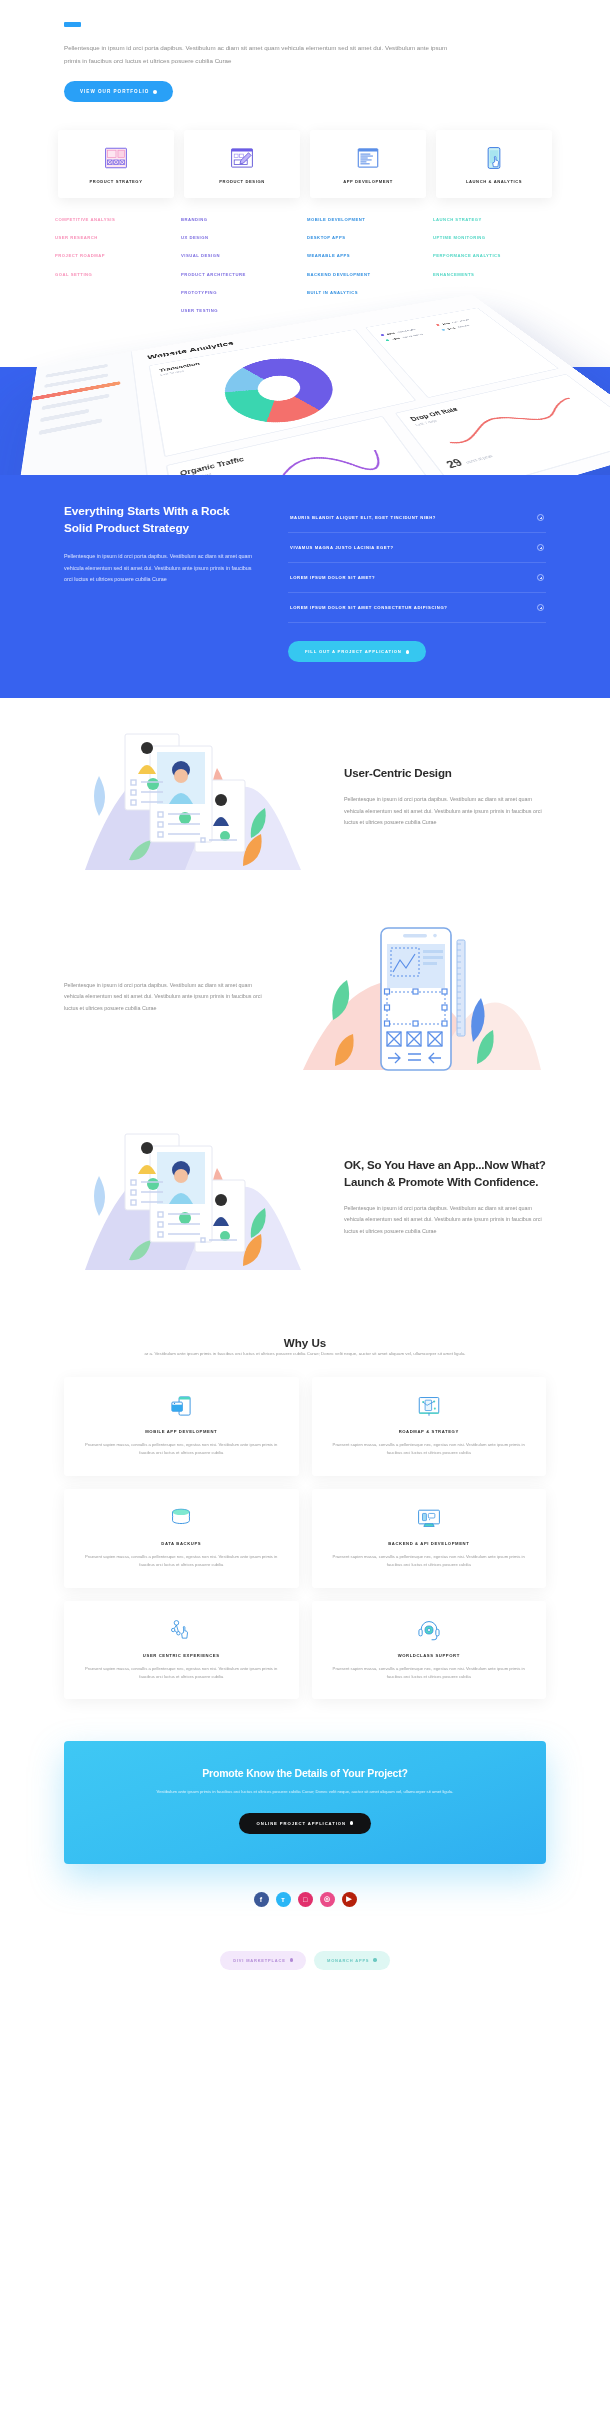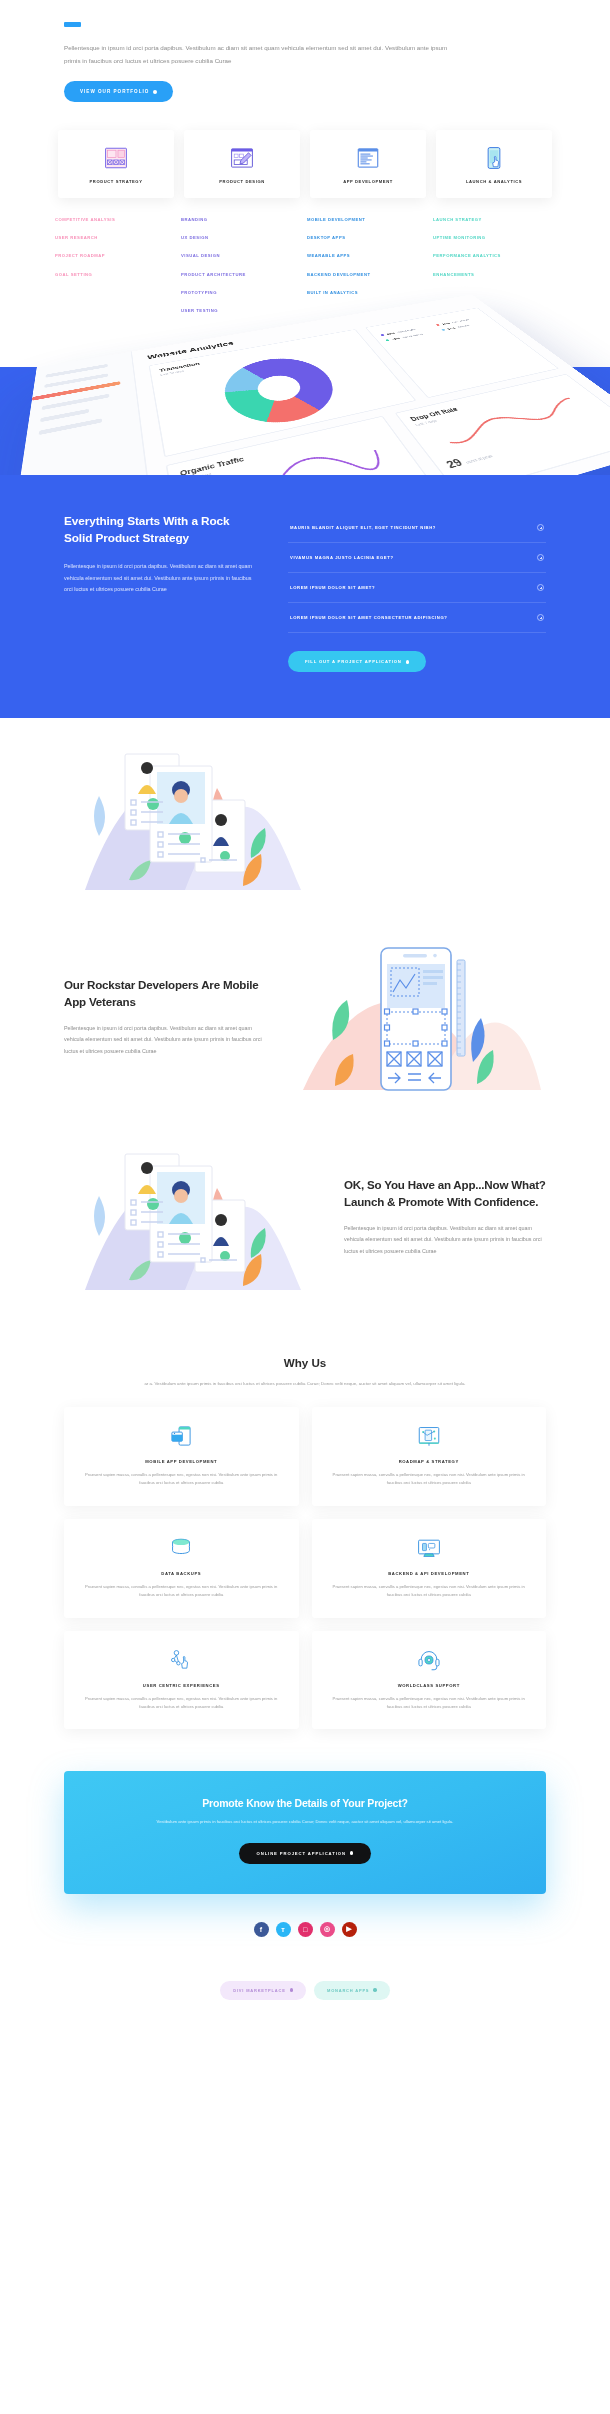--- a/index.html
+++ b/index.html
@@ -93,21 +93,21 @@
   .legend { display: grid; grid-template-columns: 1fr 1fr; gap: 5px 8px; padding-top: 8px; }
   .lg { display: flex; align-items: center; gap: 3px; }
   .lg .sw { width: 3px; height: 3px; border-radius: 50%; }
   .lg .t { font-size: 3.6px; color: #8a90a0; }
   .lg .n { font-size: 4px; font-weight: bold; color: #333; }
   .dash-row2 { display: flex; gap: 10px; margin-top: 8px; height: 86px; }
   .spark { width: 100%; height: 36px; }
   .bignum { font-size: 9px; font-weight: bold; color: #444; }
   .bigsub { font-size: 3.4px; color: #b7bcc9; }
 
-  .blue-inner { width: 482px; margin: 16px auto; display: flex; gap: 34px; align-items: flex-start; padding-top: 22px;}
+  .blue-inner { width: 482px; margin: 6px auto; display: flex; gap: 34px; align-items: flex-start; padding-top: 22px;}
   .blue-left { width: 190px; }
   .blue-h {
     font-size: 11.8px; font-weight: bold; color: #fff;
     line-height: 1.45; letter-spacing: -0.1px; margin-bottom: 14px;
   }
   .blue-p { font-size: 5.4px; line-height: 2.1; color: #dbe4ff; }
   .blue-right { flex: 1; }
   .acc-item {
     border-bottom: 1px solid #5277f2;
     padding: 11px 2px 11px 2px;
@@ -141,21 +141,21 @@
   .feat-ill { width: 262px; flex: none; }
   .feat-txt { flex: 1; }
   .feat-h {
     font-size: 11.6px; font-weight: bold; color: #2b2b2b;
     line-height: 1.45; letter-spacing: -0.2px; margin-bottom: 12px;
   }
   .feat-p { font-size: 5.4px; line-height: 2.15; color: #8d8d8d; }
 
   
   .why { padding: 34px 0 20px; }
-  .why-h { font-size: 11.6px; font-weight: bold; color: #2b2b2b; text-align: center; margin-bottom: 10px; }
+  .why-h { font-size: 11.6px; font-weight: bold; color: #2b2b2b; text-align: center; }
   .why-p { width: 330px; margin: 0 auto; text-align: center; font-size: 4.4px; line-height: 2.2; color: #9a9a9a; }
   .why-grid { width: 482px; margin: 18px auto 0; display: grid; grid-template-columns: 1fr 1fr; gap: 13px; }
   .why-card {
     background: #fff; border-radius: 3px; box-shadow: 0 3px 16px rgba(0,0,0,0.06);
     padding: 16px 16px 18px; text-align: center;
     display: flex; flex-direction: column; align-items: center;
   }
   .why-card .ico { width: 26px; height: 26px; margin-bottom: 10px; }
   .why-card .t { font-size: 4.2px; font-weight: bold; letter-spacing: 0.6px; color: #2b2b2b; margin-bottom: 7px; }
   .why-card .d { font-size: 4.2px; line-height: 2.0; color: #9a9a9a; }
@@ -449,24 +449,27 @@
               <rect x="66" y="68" width="5" height="5"></rect>
               <rect x="66" y="78" width="5" height="5"></rect>
      <rect x="93" y="90" width="5" height="5"></rect>
               <rect x="93" y="100" width="5" height="5"></rect>
               <rect x="93" y="110" width="5" height="5"></rect>
      <rect x="136" y="116" width="4" height="4"></rect>
      <path d="M76 60 h22 M76 70 h22 M76 80 h22 M103 92 h32 M103 102 h32 M103 112 h32 M144 118 h28"></path>
    </g>
  </svg>
         </div>
+        <div class="feat-txt">
+      <h2 class="feat-h">User-Centric Design</h2>
+      <p class="feat-p">Pellentesque in ipsum id orci porta dapibus. Vestibulum ac diam sit amet quam vehicula elementum sed sit amet dui. Vestibulum ante ipsum primis in faucibus orci luctus et ultrices posuere cubilia Curae</p>
+    </div>
       </section>
       <section class="feat pad-b">
         <div class="feat-txt">
-      <h2 class="feat-h">Our Rockstar Developers Are Mobile App Veterans</h2>
       <p class="feat-p">Pellentesque in ipsum id orci porta dapibus. Vestibulum ac diam sit amet quam vehicula elementum sed sit amet dui. Vestibulum ante ipsum primis in faucibus orci luctus et ultrices posuere cubilia Curae</p>
     </div>
         <div class="feat-ill">
  <svg viewBox="0 0 260 150" width="262" height="150">
    <path d="M18 148 C 46 86, 82 54, 118 60 C 158 66, 184 112, 208 148 Z" fill="#fbd9d4"></path>
    <path d="M150 148 C 170 100, 196 74, 218 82 C 240 90, 250 122, 256 148 Z" fill="#fceae6"></path>
    <g fill="#5dd39e">
               <path d="M62 58 q-18 12 -14 40 q22 -12 14 -40z"></path>
             </g>
    <g fill="#f5a04b">

